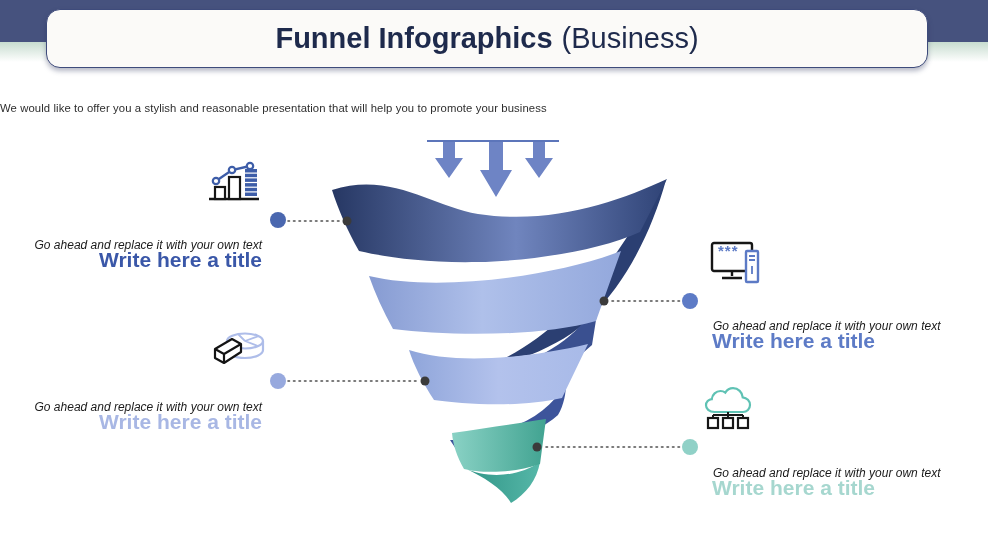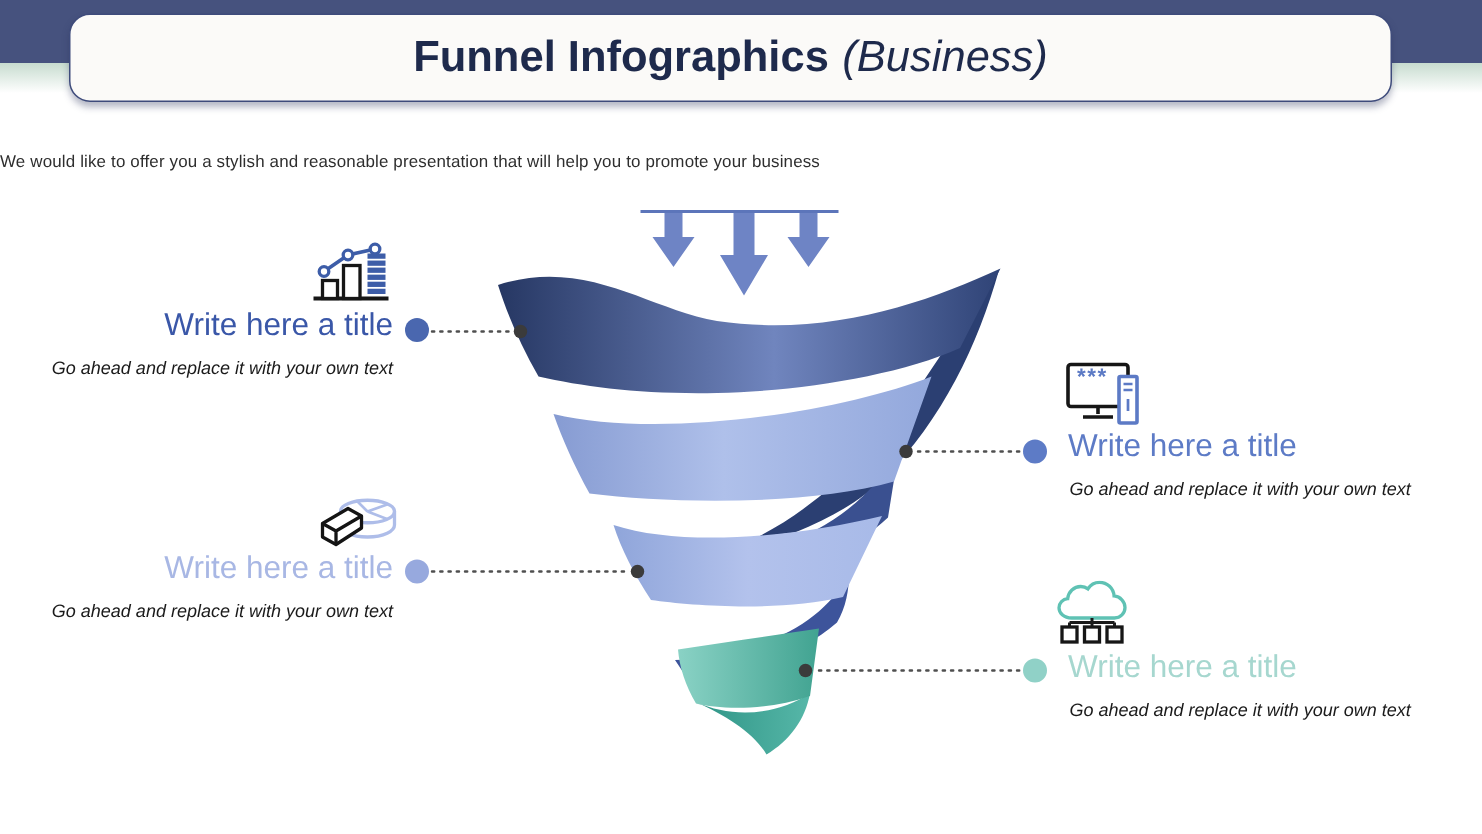--- a/index.html
+++ b/index.html
@@ -6,25 +6,25 @@
   .slide{position:relative;width:988px;height:544px;background:#ffffff;overflow:hidden;
          font-family:"Liberation Sans",sans-serif;}
   .band{position:absolute;top:0;left:0;width:988px;height:42px;background:#46527E;}
   .band-fade{position:absolute;top:42px;left:0;width:988px;height:20px;
              background:linear-gradient(180deg,#c7dccf 0%,rgba(255,255,255,0) 100%);}
   .title-card{position:absolute;left:46px;top:9px;width:880px;height:57px;
               background:#FBFAF8;border:1.6px solid #3E4B7B;border-radius:14px;
               box-shadow:0 3px 5px rgba(40,50,90,.35);
               display:flex;align-items:center;justify-content:center;z-index:5;}
   .title-bold{font-weight:700;color:#1E2A4C;font-size:29px;}
-  .title-reg{font-weight:400;color:#1E2A4C;font-size:29px;margin-left:9px;font-style:italic;}
+  .title-reg{font-weight:400;color:#1E2A4C;font-size:29px;margin-left:9px;}
   .subtitle{position:absolute;top:102px;left:0;width:988px;text-align:left;
             font-size:11.3px;color:#2E2E2E;letter-spacing:.1px;}
   .abs{position:absolute;}
-  .co-title{font-size:21px;font-weight:400;line-height:1.1;white-space:nowrap;}
+  .co-title{font-size:21px;font-weight:700;line-height:1.1;white-space:nowrap;margin-top:43px;}
   .co-desc{font-size:12px;color:#1A1A1A;white-space:nowrap;font-style:italic;}
   .ra{text-align:right;}
   svg{display:block;}
   .overlay{position:absolute;left:0;top:0;z-index:1;}
 </style>
 </head>
 <body>
 
 <div class="slide">
 

